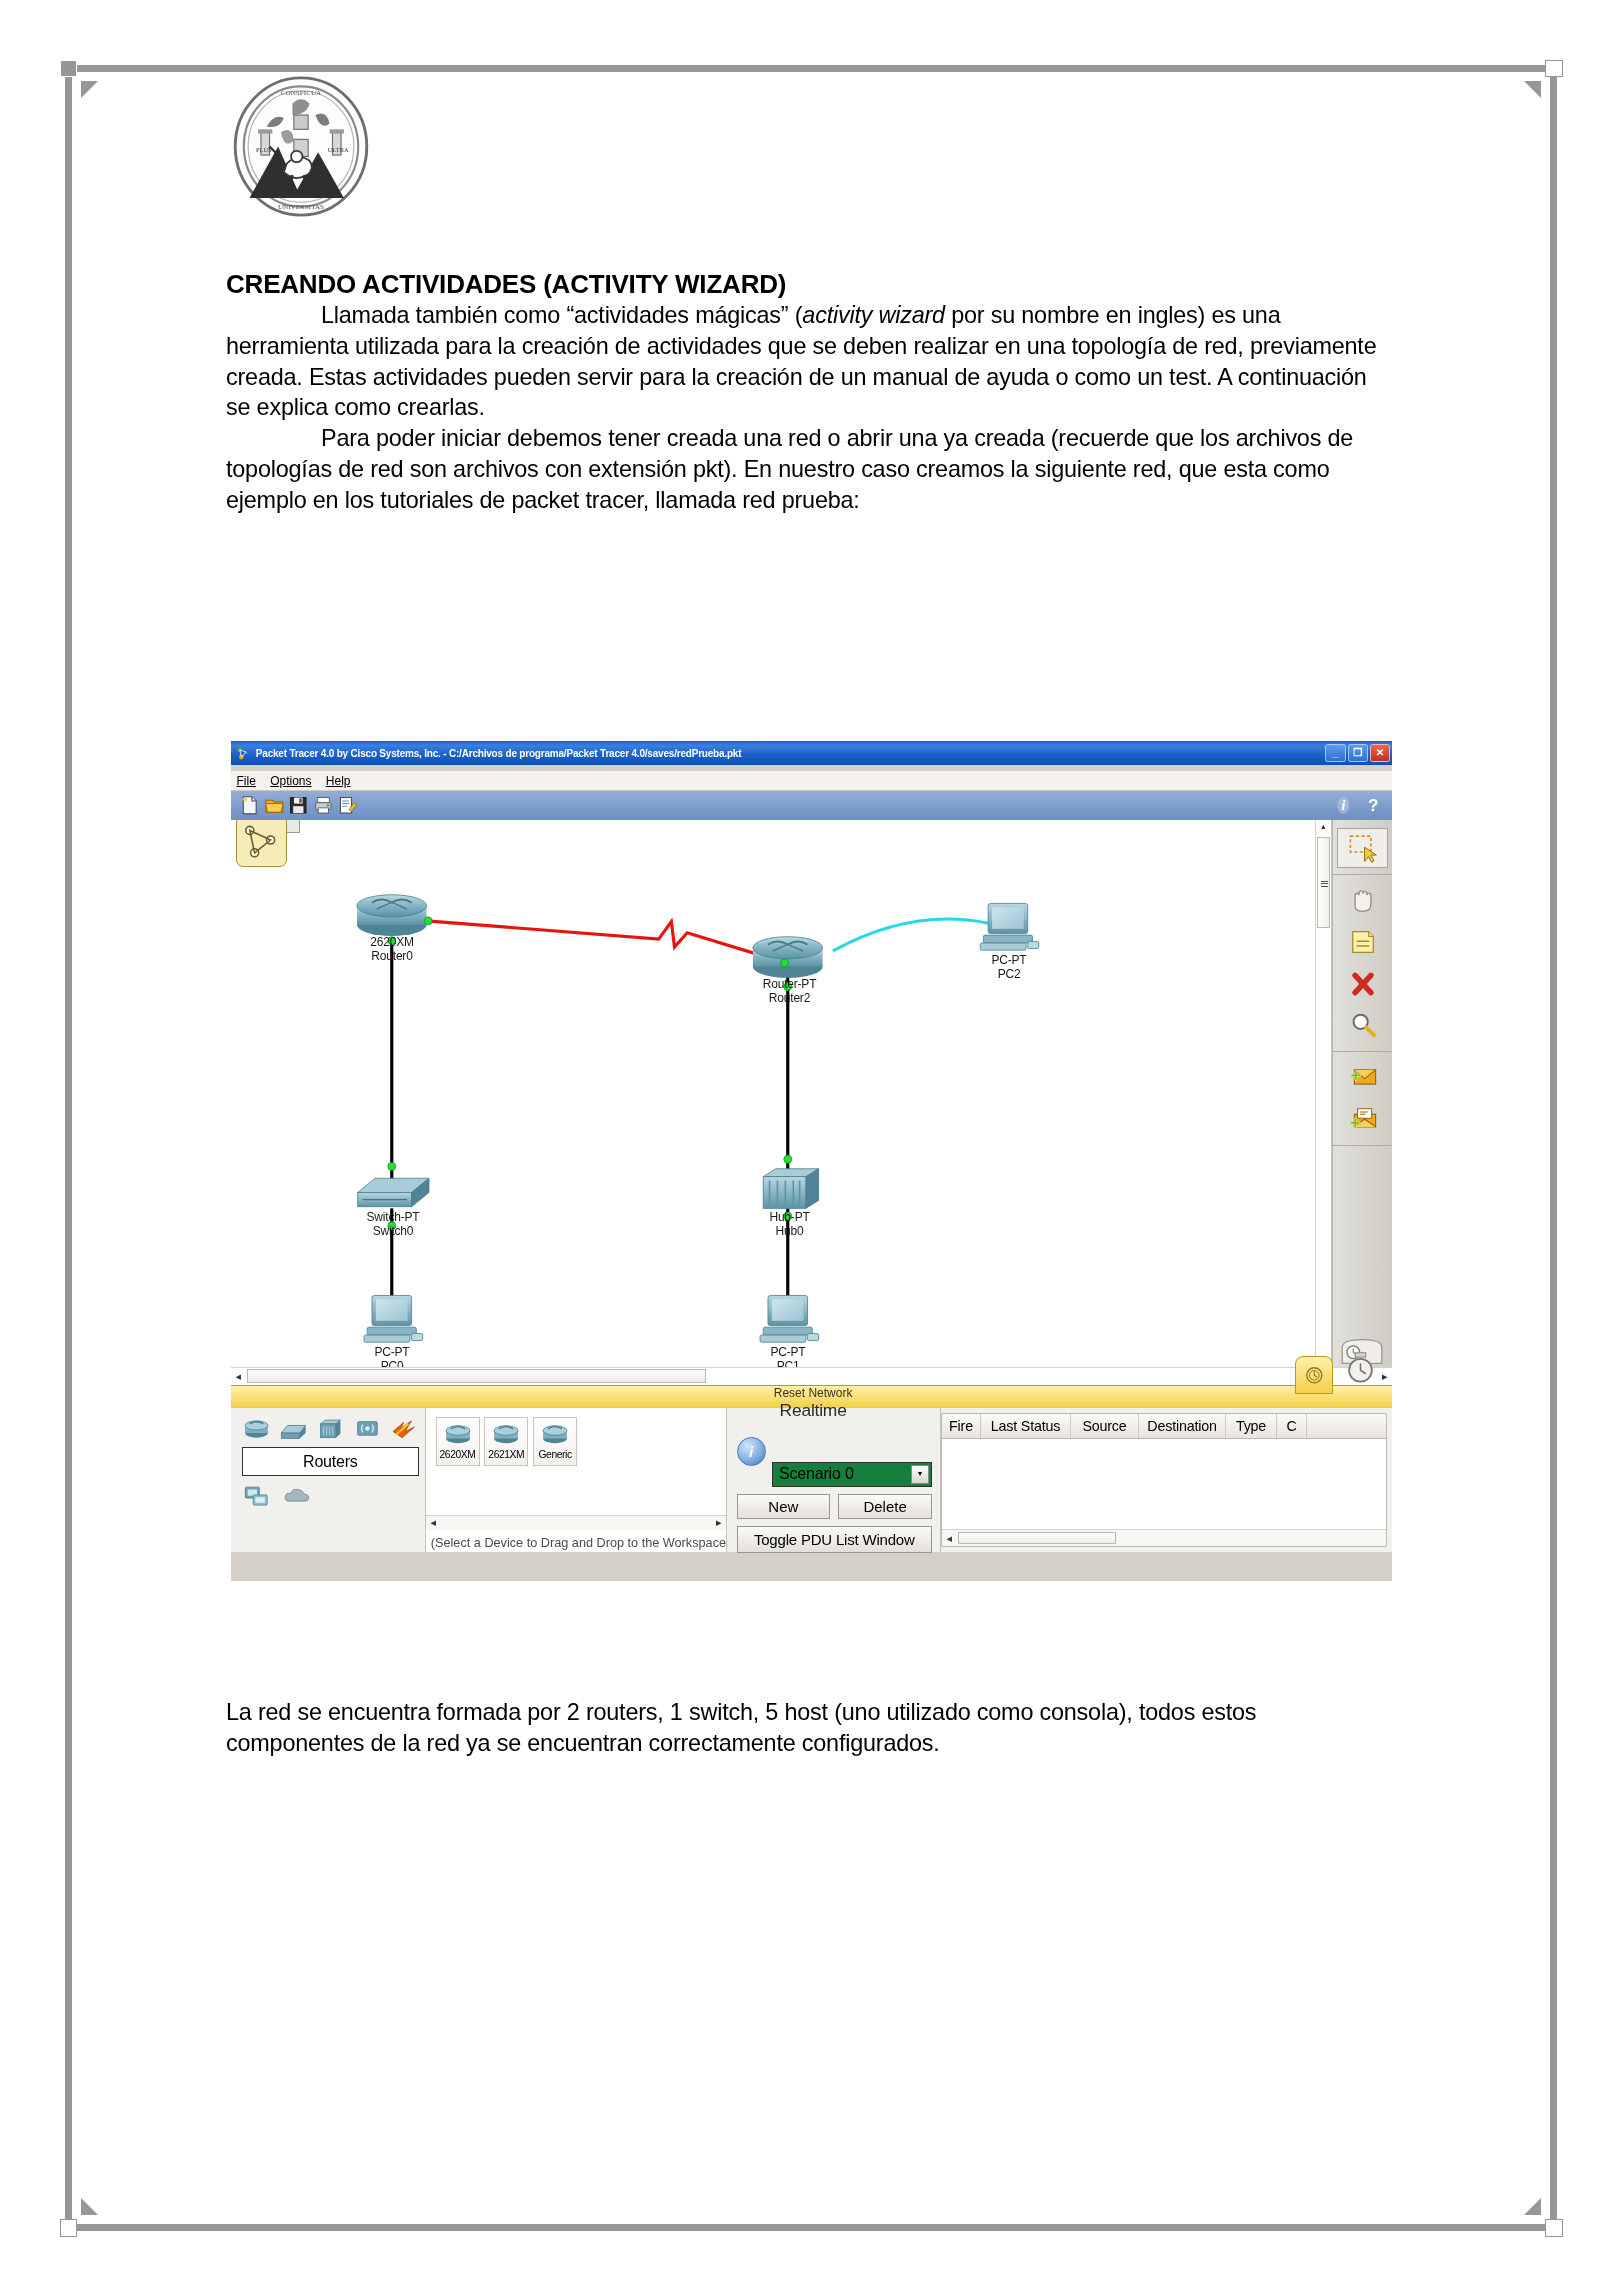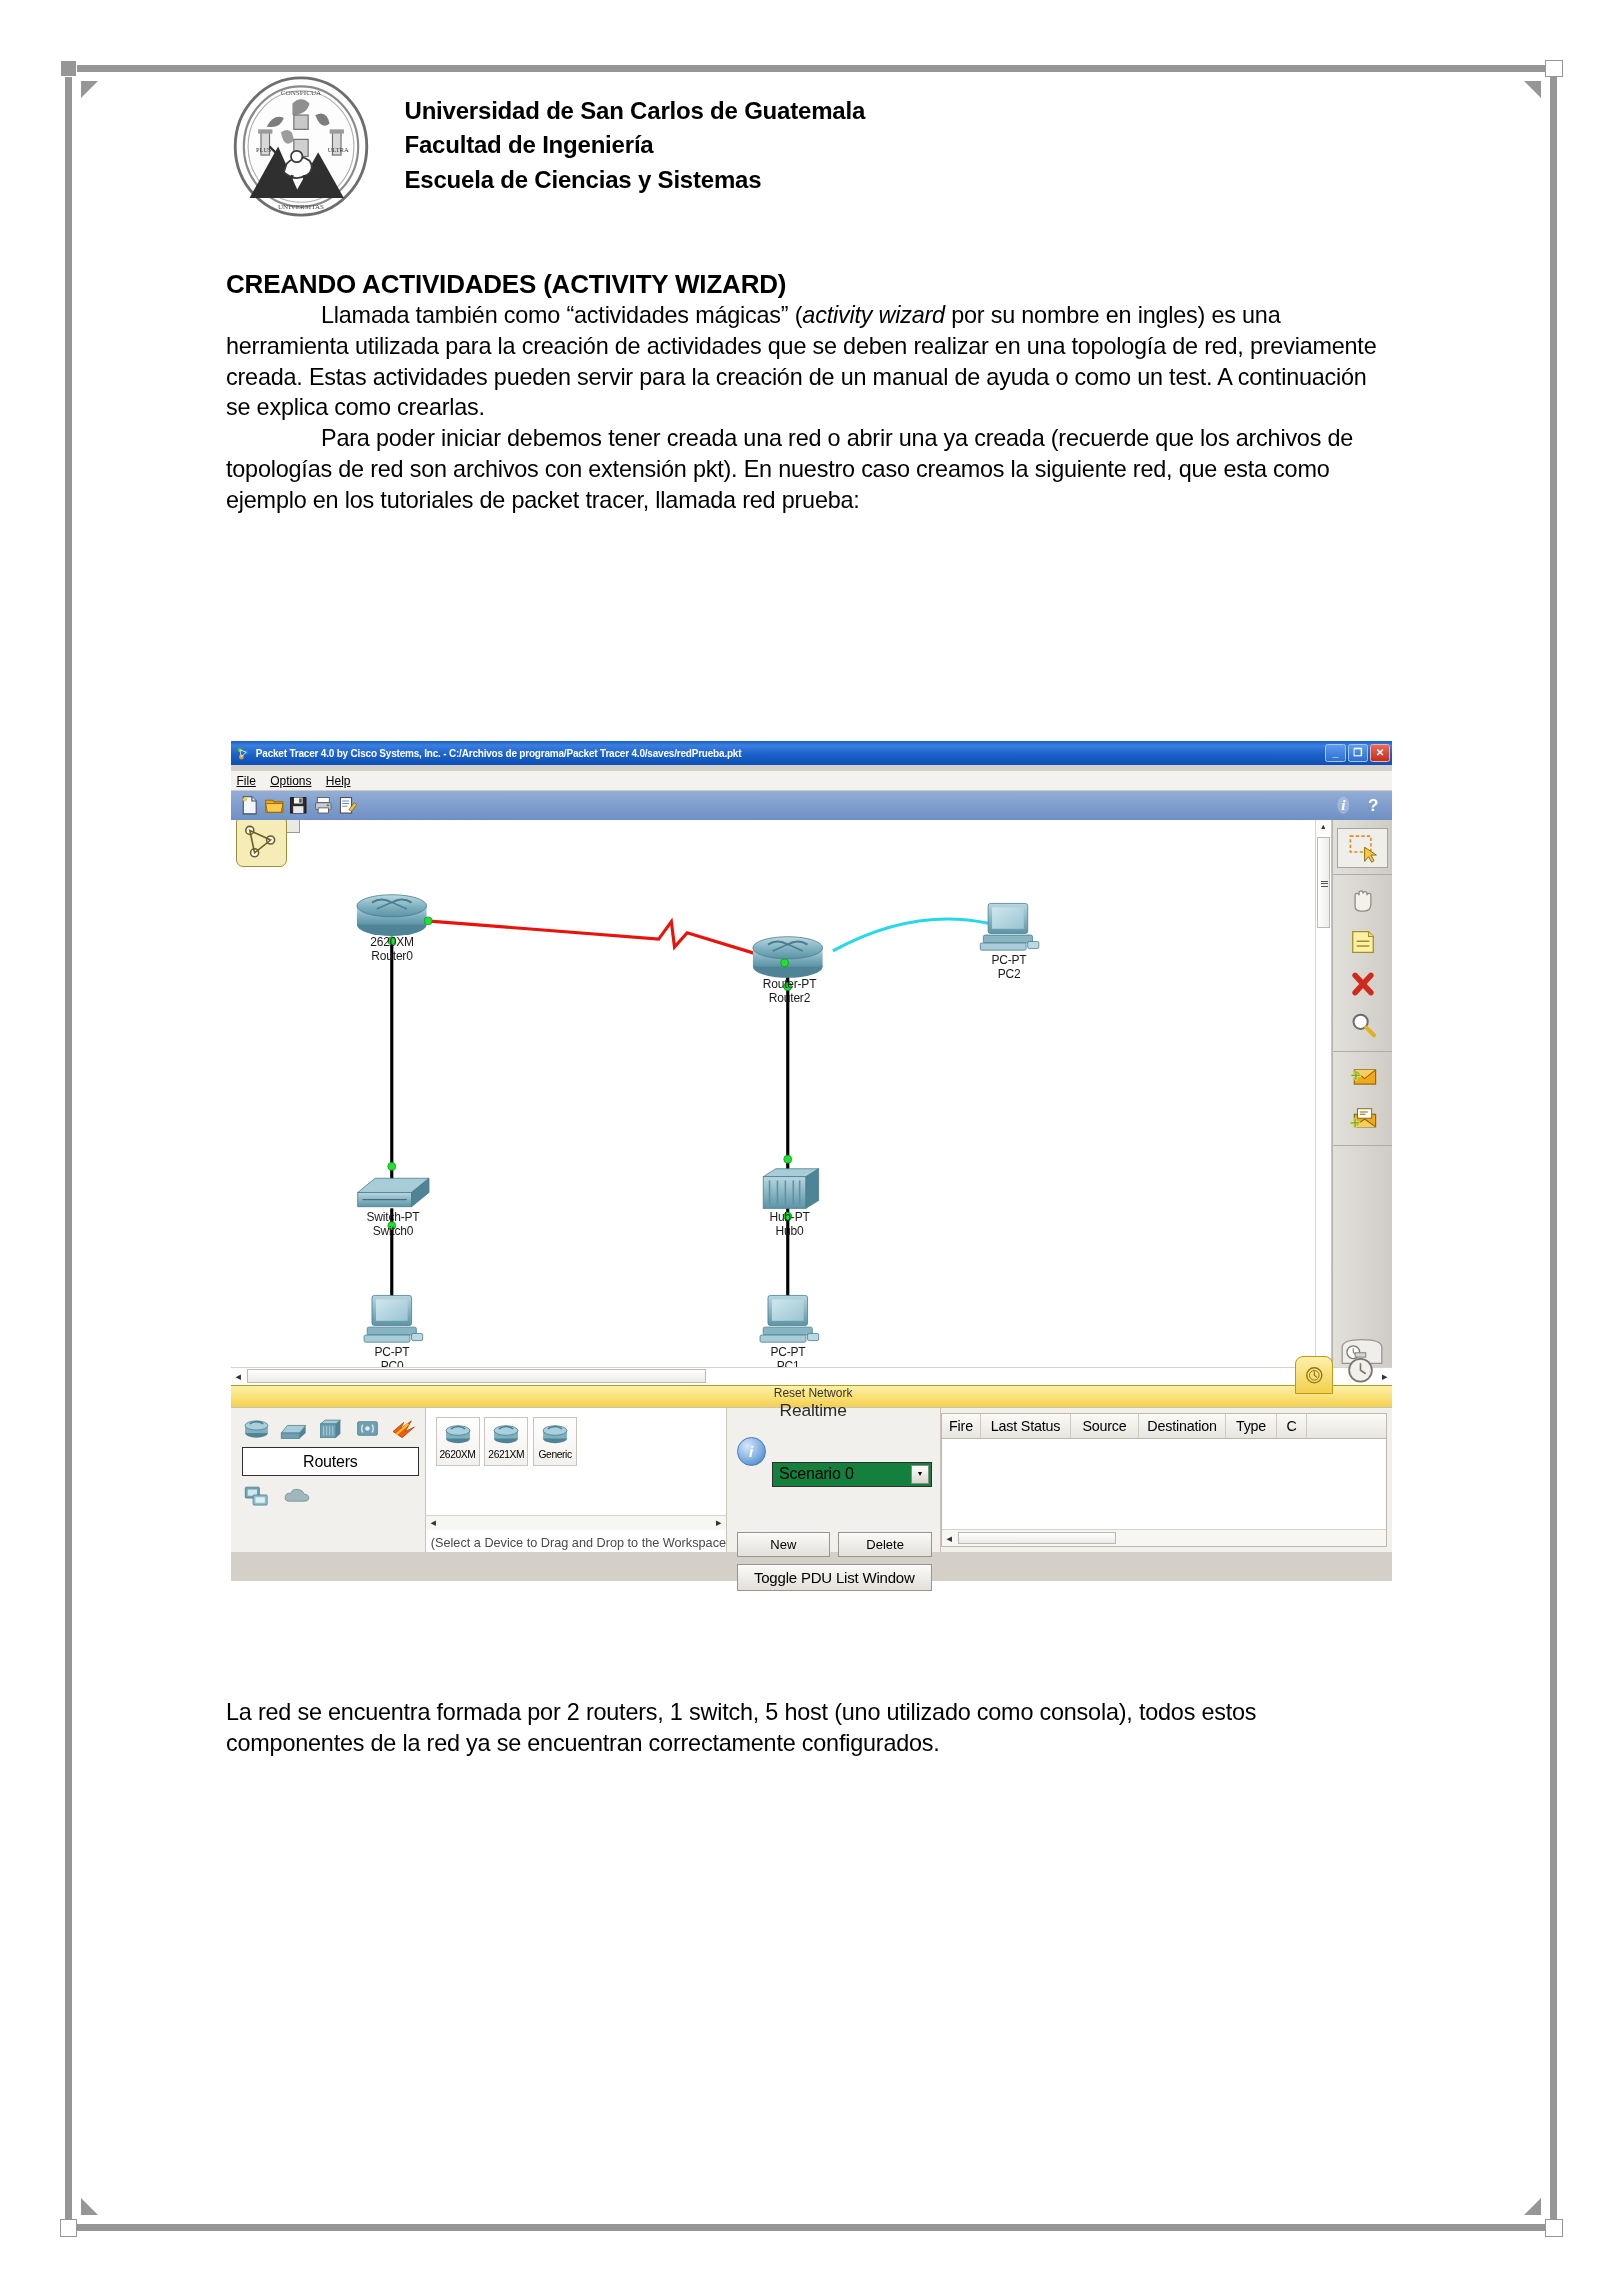--- a/index.html
+++ b/index.html
@@ -423,23 +423,22 @@
     font-size: 7.1px;
     box-sizing: border-box;
   }
   .scen-btn-row { display: flex; gap: 8px; margin-top: 7.1px; }
   .scen-btn {
     flex: 1 1 0;
     height: 25px;
     background: linear-gradient(to bottom, #fbfaf8, #e3e0d9);
     border: 0.8px solid #9a968e;
     display: flex; align-items: center; justify-content: center;
-    font-size: 13px;
-    box-sizing: border-box;
-    margin-top: 38px;
+    font-size: 15px;
+    box-sizing: border-box;
   }
   .scen-toggle {
     margin-top: 7.1px;
     height: 27px;
     background: linear-gradient(to bottom, #fbfaf8, #e3e0d9);
     border: 0.8px solid #9a968e;
     display: flex; align-items: center; justify-content: center;
     font-size: 15px;
     box-sizing: border-box;
     letter-spacing: -0.2px;
@@ -535,25 +534,20 @@
       <path d="M40 62 q8 -8 16 -2 q4 6 -2 10 q-8 5 -16 -2 z" fill="#ffffff" stroke="#3a3a3a" stroke-width="1.2"></path>
       <path d="M44 70 l-4 12 M52 70 l3 12" stroke="#2f2f2f" stroke-width="2"></path>
       <circle cx="47" cy="57" r="4" fill="#ffffff" stroke="#3a3a3a" stroke-width="1.2"></circle>
       <path d="M36 58 L28 50" stroke="#2f2f2f" stroke-width="1.6"></path>
 
       <text x="50" y="14" font-size="5" text-anchor="middle" fill="#4a4a4a" font-family="'Liberation Serif', serif">CONSPICUA</text>
       <text x="50" y="94" font-size="5" text-anchor="middle" fill="#4a4a4a" font-family="'Liberation Serif', serif">UNIVERSITAS</text>
       <text x="24" y="54" font-size="4.5" text-anchor="middle" fill="#3a3a3a" font-family="'Liberation Serif', serif">PLUS</text>
       <text x="76" y="54" font-size="4.5" text-anchor="middle" fill="#3a3a3a" font-family="'Liberation Serif', serif">ULTRA</text>
     </svg>
-    <div class="header-lines">
-      <div>Universidad de San Carlos de Guatemala</div>
-      <div>Facultad de Ingeniería</div>
-      <div>Escuela de Ciencias y Sistemas</div>
-    </div>
   </div>
 
   <div class="doc-title">CREANDO ACTIVIDADES (ACTIVITY WIZARD)</div>
 
   <p class="body-text p-intro">
     <span class="indent"></span><span>Llamada también como “actividades mágicas” (</span><span class="italic">activity wizard</span><span> por su nombre en ingles) es una herramienta utilizada para la creación de actividades que se deben realizar en una topología de red, previamente creada. Estas actividades pueden servir para la creación de un manual de ayuda o como un test. A continuación se explica como crearlas.</span>
   </p>
 
   <p class="body-text p-paso">
     <span class="indent"></span><span>Para poder iniciar debemos tener creada una red o abrir una ya creada (recuerde que los archivos de topologías de red son archivos con extensión pkt). En nuestro caso creamos la siguiente red, que esta como ejemplo en los tutoriales de packet tracer, llamada red prueba:</span>

